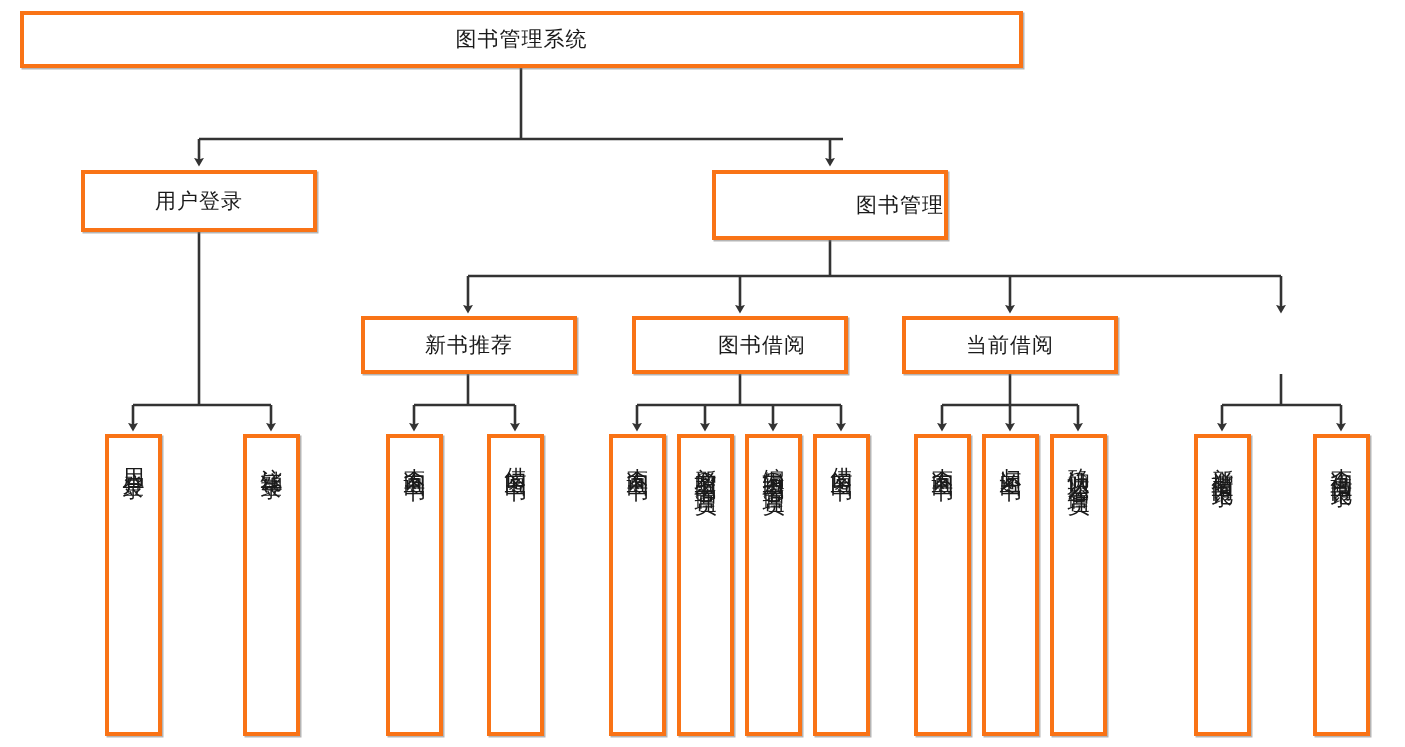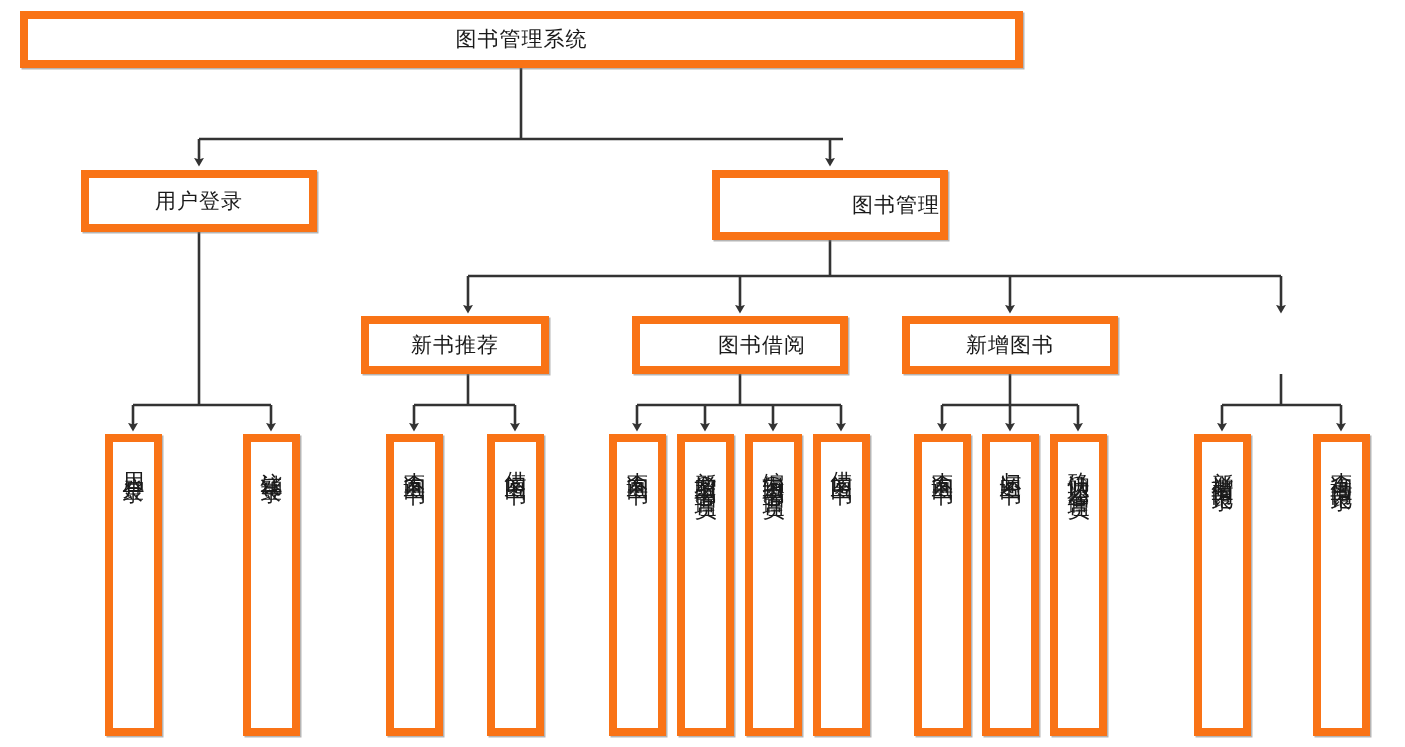--- a/index.html
+++ b/index.html
@@ -21,21 +21,21 @@
     position: absolute;
     left: 0;
     top: 0;
     width: 1405px;
     height: 747px;
   }
   .node {
     position: absolute;
     box-sizing: border-box;
     background: #ffffff;
-    border: 8px solid #f97316;
+    border: 4px solid #f97316;
     box-shadow: 1.5px 1.5px 0 rgba(120,120,120,0.55);
     display: flex;
     align-items: center;
     justify-content: center;
     color: #1a1a1a;
   }
   .node-label {
     font-size: 21px;
     line-height: 1.15;
     letter-spacing: 1px;
@@ -125,28 +125,28 @@
     <span class="node-label">图书管理系统</span>
   </div>
 
   <div class="node" style="left:81px; top:170px; width:236px; height:62px;">
     <span class="node-label">用户登录</span>
   </div>
   <div class="node" style="left:712px; top:170px; width:236px; height:70px;justify-content:flex-end;">
     <span class="node-label">图书管理</span>
   </div>
 
-  <div class="node" style="left:361px; top:316px; width:188px; height:58px;">
+  <div class="node" style="left:361px; top:316px; width:216px; height:58px;">
     <span class="node-label">新书推荐</span>
   </div>
   <div class="node" style="left:632px; top:316px; width:216px; height:58px;padding-left:44px;">
     <span class="node-label">图书借阅</span>
   </div>
   <div class="node" style="left:902px; top:316px; width:216px; height:58px;">
-    <span class="node-label">新增图书</span>
+    <span class="node-label">当前借阅</span>
   </div>
 
   <div class="node vert" style="left:105px; top:434px; width:57px; height:302px;">
     <span class="node-label">用户登录</span>
   </div>
   <div class="node vert" style="left:243px; top:434px; width:57px; height:302px;">
     <span class="node-label">注销登录</span>
   </div>
 
   <div class="node vert" style="left:386px; top:434px; width:57px; height:302px;">

